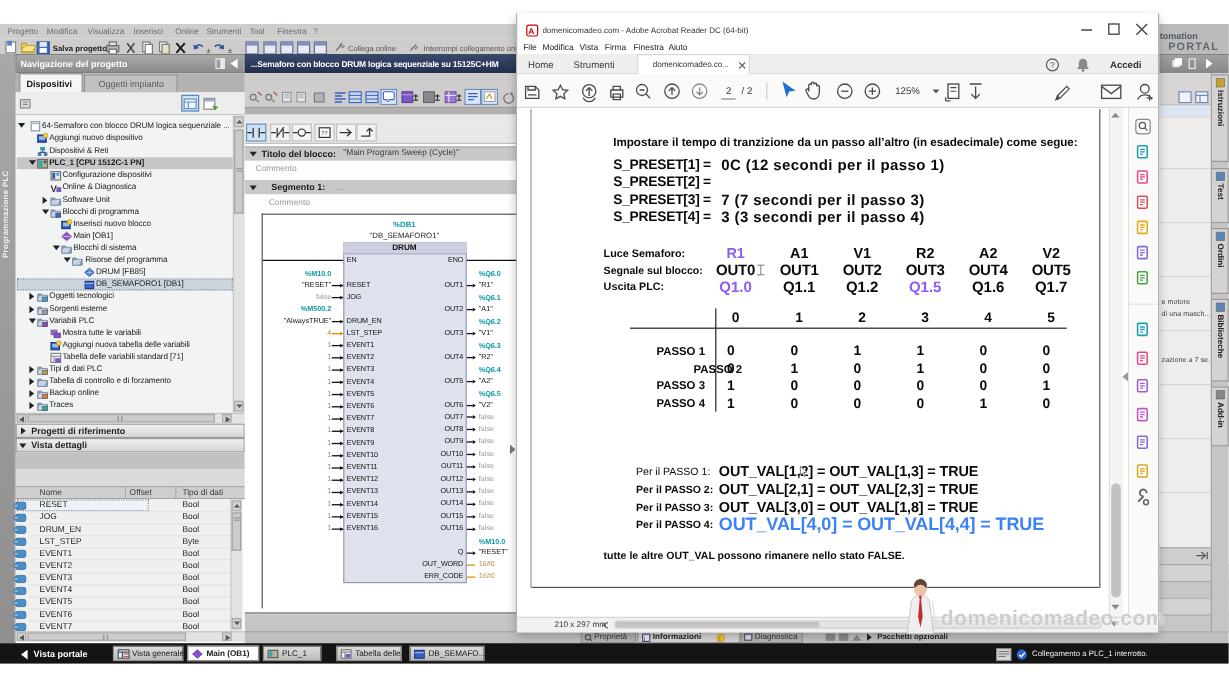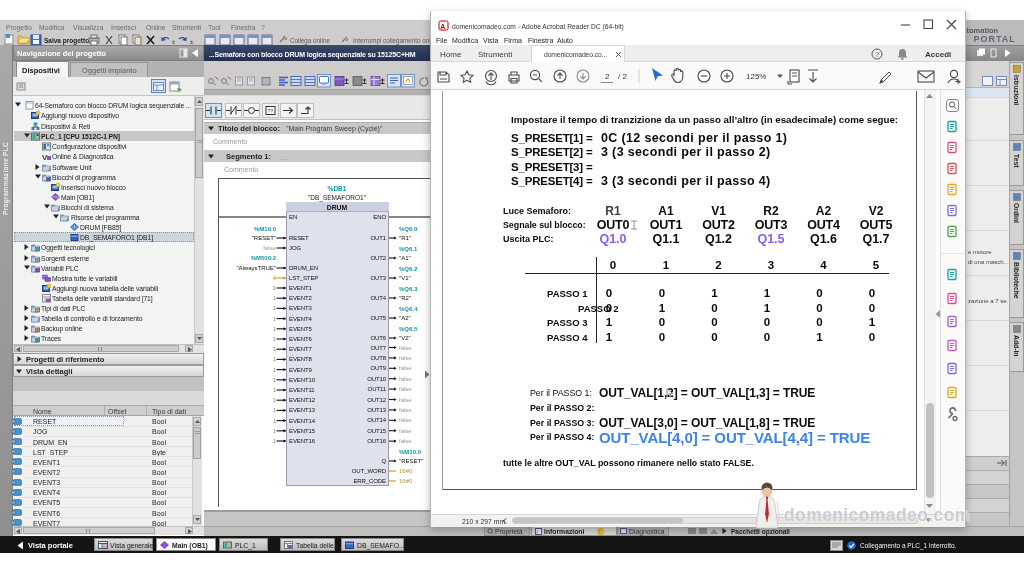--- a/index.html
+++ b/index.html
@@ -891,28 +891,28 @@
 <div class="t" style="left:618px;top:76px;font-size:8px;color:#333;">/ 2</div>
 <div class="t" style="left:746px;top:76px;font-size:8px;color:#333;">125%</div>
 <div style="left:431px;top:90px;width:534px;height:424px;background:#fff;"></div>
 <div style="left:442px;top:91px;width:1px;height:399px;background:#999;"></div>
 <div style="left:916px;top:91px;width:1px;height:399px;background:#555;"></div>
 <div style="left:443px;top:489px;width:473px;height:1px;background:#555;"></div>
 <div class="t" style="left:511px;top:119px;font-size:9.7px;font-weight:bold;color:#0a0a0a;">Impostare il tempo di tranzizione da un passo all’altro (in esadecimale) come segue:</div>
 <div class="t" style="left:511px;top:137.5px;font-size:11.5px;font-weight:bold;color:#0a0a0a;letter-spacing:-0.2px;">S_PRESET[1] =</div>
 <div class="t" style="left:601px;top:137.5px;font-size:12.5px;font-weight:bold;color:#0a0a0a;letter-spacing:0.35px;">0C (12 secondi per il passo 1)</div>
 <div class="t" style="left:511px;top:152px;font-size:11.5px;font-weight:bold;color:#0a0a0a;letter-spacing:-0.2px;">S_PRESET[2] =</div>
-<div class="t" style="left:601px;top:152px;font-size:12.5px;font-weight:bold;color:#0a0a0a;letter-spacing:0.35px;">3 (3 secondi per il passo 2)</div>
 <div class="t" style="left:511px;top:166.5px;font-size:11.5px;font-weight:bold;color:#0a0a0a;letter-spacing:-0.2px;">S_PRESET[3] =</div>
+<div class="t" style="left:601px;top:166.5px;font-size:12.5px;font-weight:bold;color:#0a0a0a;letter-spacing:0.35px;">7 (7 secondi per il passo 3)</div>
 <div class="t" style="left:511px;top:181px;font-size:11.5px;font-weight:bold;color:#0a0a0a;letter-spacing:-0.2px;">S_PRESET[4] =</div>
 <div class="t" style="left:601px;top:181px;font-size:12.5px;font-weight:bold;color:#0a0a0a;letter-spacing:0.35px;">3 (3 secondi per il passo 4)</div>
 <div class="t" style="left:503px;top:211px;font-size:9px;font-weight:bold;color:#0a0a0a;">Luce Semaforo:</div>
 <div class="t" style="left:503px;top:224.5px;font-size:8.8px;font-weight:bold;color:#0a0a0a;">Segnale sul blocco:</div>
 <div class="t" style="left:503px;top:239px;font-size:9px;font-weight:bold;color:#0a0a0a;">Uscita PLC:</div>
-<div class="ct" style="left:613px;top:211px;font-size:12px;font-weight:bold;color:#404040;">R1</div>
+<div class="ct" style="left:613px;top:211px;font-size:12px;font-weight:bold;color:#8b5cf6;">R1</div>
 <div class="ct" style="left:666px;top:211px;font-size:12px;font-weight:bold;color:#0a0a0a;">A1</div>
 <div class="ct" style="left:718.5px;top:211px;font-size:12px;font-weight:bold;color:#0a0a0a;">V1</div>
 <div class="ct" style="left:771px;top:211px;font-size:12px;font-weight:bold;color:#0a0a0a;">R2</div>
 <div class="ct" style="left:823.5px;top:211px;font-size:12px;font-weight:bold;color:#0a0a0a;">A2</div>
 <div class="ct" style="left:876px;top:211px;font-size:12px;font-weight:bold;color:#0a0a0a;">V2</div>
 <div class="ct" style="left:613px;top:224.5px;font-size:12.5px;font-weight:bold;color:#0a0a0a;letter-spacing:-0.2px;">OUT0</div>
 <div class="ct" style="left:666px;top:224.5px;font-size:12.5px;font-weight:bold;color:#0a0a0a;letter-spacing:-0.2px;">OUT1</div>
 <div class="ct" style="left:718.5px;top:224.5px;font-size:12.5px;font-weight:bold;color:#0a0a0a;letter-spacing:-0.2px;">OUT2</div>
 <div class="ct" style="left:771px;top:224.5px;font-size:12.5px;font-weight:bold;color:#0a0a0a;letter-spacing:-0.2px;">OUT3</div>
 <div class="ct" style="left:823.5px;top:224.5px;font-size:12.5px;font-weight:bold;color:#0a0a0a;letter-spacing:-0.2px;">OUT4</div>
@@ -958,20 +958,21 @@
 <div class="t" style="left:547px;top:337px;font-size:9.5px;font-weight:bold;color:#0a0a0a;">PASSO 4</div>
 <div class="ct" style="left:609px;top:337px;font-size:11.5px;font-weight:bold;color:#0a0a0a;">1</div>
 <div class="ct" style="left:662px;top:337px;font-size:11.5px;font-weight:bold;color:#0a0a0a;">0</div>
 <div class="ct" style="left:714.5px;top:337px;font-size:11.5px;font-weight:bold;color:#0a0a0a;">0</div>
 <div class="ct" style="left:767px;top:337px;font-size:11.5px;font-weight:bold;color:#0a0a0a;">0</div>
 <div class="ct" style="left:819.5px;top:337px;font-size:11.5px;font-weight:bold;color:#0a0a0a;">1</div>
 <div class="ct" style="left:872px;top:337px;font-size:11.5px;font-weight:bold;color:#0a0a0a;">0</div>
 <div class="t" style="left:530px;top:393px;font-size:8.8px;font-weight:normal;color:#0a0a0a;">Per il PASSO 1:</div>
 <div class="t" style="left:599px;top:393px;font-size:12px;font-weight:bold;color:#0a0a0a;letter-spacing:-0.1px;">OUT_VAL[1,2] = OUT_VAL[1,3] = TRUE</div>
 <div class="t" style="left:530px;top:408px;font-size:8.8px;font-weight:bold;color:#0a0a0a;">Per il PASSO 2:</div>
+<div class="t" style="left:599px;top:408px;font-size:12px;font-weight:bold;color:#0a0a0a;letter-spacing:-0.1px;">OUT_VAL[2,1] = OUT_VAL[2,3] = TRUE</div>
 <div class="t" style="left:530px;top:422.5px;font-size:8.8px;font-weight:bold;color:#0a0a0a;">Per il PASSO 3:</div>
 <div class="t" style="left:599px;top:422.5px;font-size:12px;font-weight:bold;color:#0a0a0a;letter-spacing:-0.1px;">OUT_VAL[3,0] = OUT_VAL[1,8] = TRUE</div>
 <div class="t" style="left:530px;top:437px;font-size:8.8px;font-weight:bold;color:#0a0a0a;">Per il PASSO 4:</div>
 <div class="t" style="left:599px;top:437px;font-size:15px;font-weight:bold;color:#3b82f6;letter-spacing:-0.1px;">OUT_VAL[4,0] = OUT_VAL[4,4] = TRUE</div>
 <svg style="left:666px;top:388px" width="8" height="9">
       <path d="M1 0.5 l5.5 5 -2.8 0.3 1.5 2.8 -1.3 0.4 -1.4 -2.7 -1.5 1.8z" fill="#fff" stroke="#666" stroke-width="0.7"></path>
     </svg>
 <div class="t" style="left:503px;top:462.5px;font-size:8.8px;font-weight:bold;color:#0a0a0a;">tutte le altre OUT_VAL possono rimanere nello stato FALSE.</div>
 <div style="left:924px;top:90px;width:12px;height:424px;background:#f4f3f2;border-left:1px solid #e4e2e0;"></div>
 <svg style="left:926px;top:94px" width="7" height="5">

